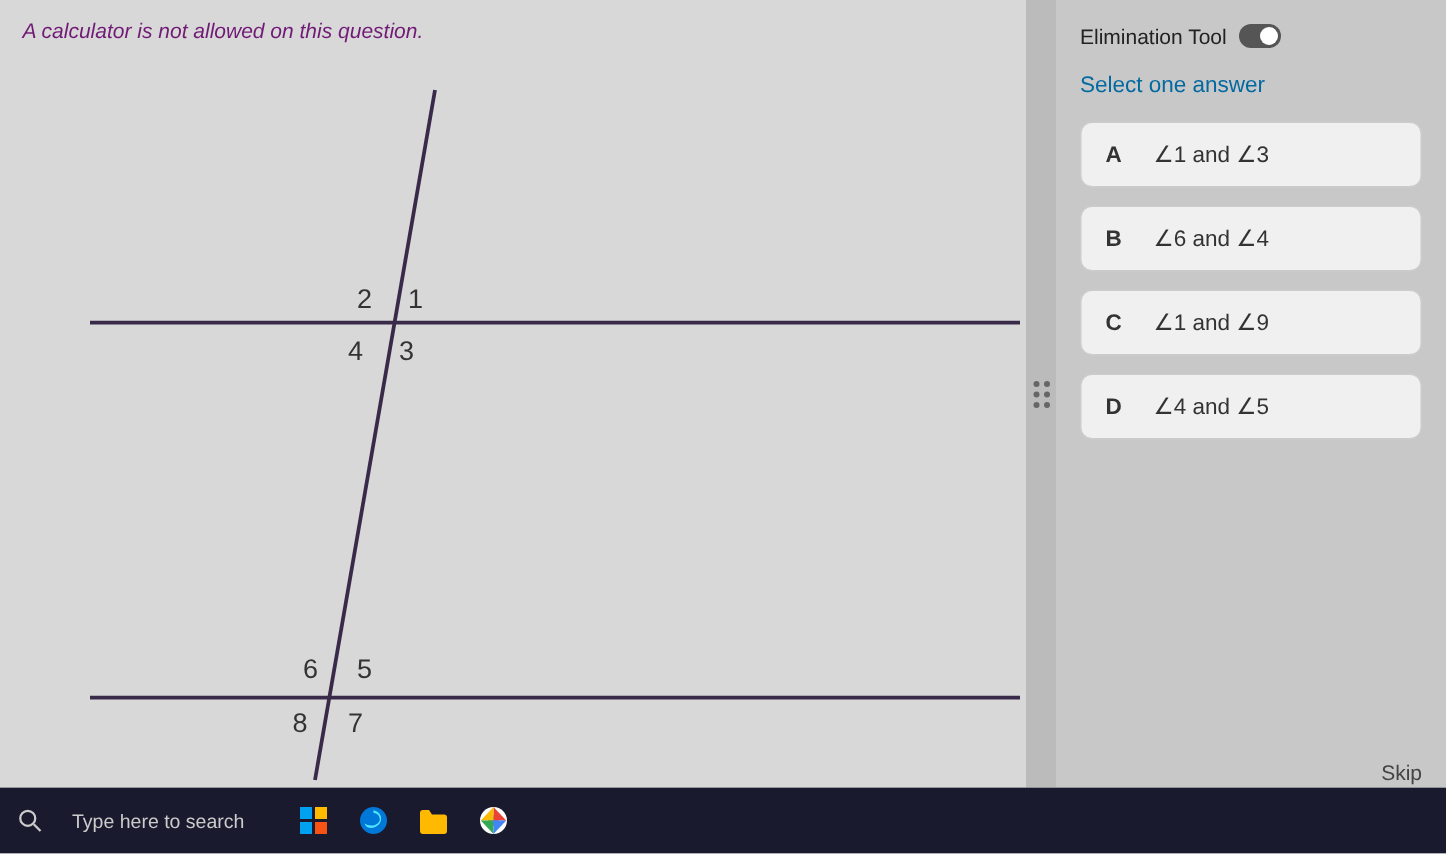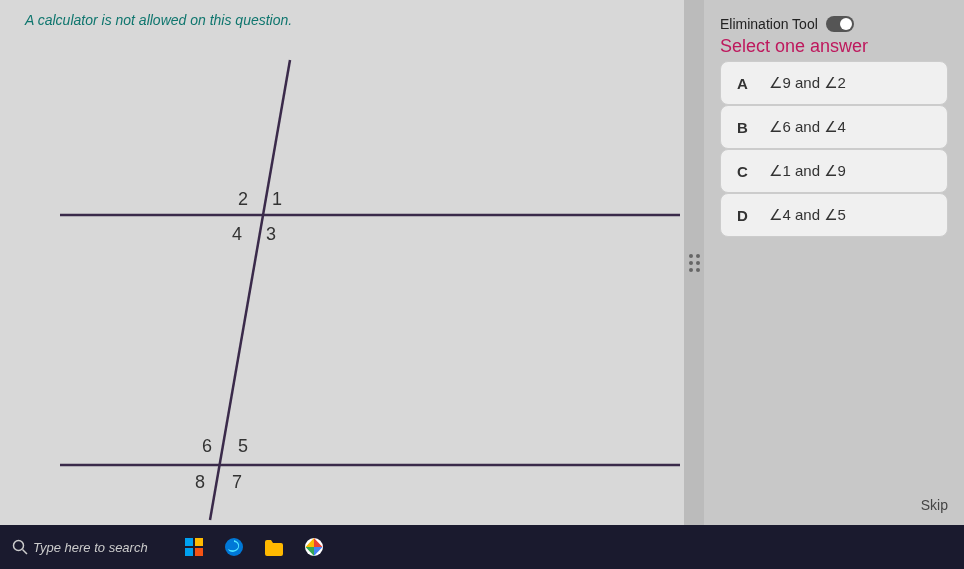--- a/index.html
+++ b/index.html
@@ -23,40 +23,40 @@
     .left-panel {
       flex: 1;
       background: #d8d8d8;
       position: relative;
       overflow: hidden;
     }
 
     .calculator-notice {
       position: absolute;
       top: 12px;
-      left: 25px;
+      left: 15px;
       font-size: 14px;
-      color: #0f766e;
+      color: #701a75;
       font-style: italic;
     }
 
     .diagram-container {
       width: 100%;
       height: 100%;
       position: relative;
     }
 
     
     .right-panel {
       width: 260px;
       background: #c8c8c8;
       display: flex;
       flex-direction: column;
       padding: 16px;
-      gap: 0;
+      gap: 12px;
       position: relative;
     }
 
     .elimination-tool {
       display: flex;
       align-items: center;
       gap: 8px;
       font-size: 14px;
       color: #222;
       font-weight: 500;
@@ -77,22 +77,22 @@
       position: absolute;
       right: 2px;
       top: 2px;
       width: 12px;
       height: 12px;
       background: #fff;
       border-radius: 50%;
     }
 
     .select-one-answer {
-      font-size: 18px;
-      color: #be185d;
+      font-size: 15px;
+      color: #0369a1;
       font-weight: 500;
       margin-bottom: 4px;
     }
 
     .answer-option {
       background: #f0f0f0;
       border: 1px solid #ccc;
       border-radius: 8px;
       padding: 12px 16px;
       display: flex;
@@ -108,21 +108,21 @@
       color: #333;
       min-width: 16px;
     }
 
     .answer-text {
       color: #333;
     }
 
     .skip-btn {
       position: absolute;
-      bottom: 12px;
+      bottom: 2px;
       right: 16px;
       background: transparent;
       border: none;
       font-size: 14px;
       color: #444;
       cursor: pointer;
       font-weight: 500;
     }
 
     
@@ -131,24 +131,23 @@
       background: #1a1a2e;
       display: flex;
       align-items: center;
       padding: 0 12px;
       gap: 16px;
     }
 
     .taskbar-search {
       display: flex;
       align-items: center;
-      gap: 5px;
+      gap: 20px;
       color: #ccc;
       font-size: 13px;
-      font-style: italic;
     }
 
     .taskbar-icons {
       display: flex;
       align-items: center;
       gap: 12px;
       margin-left: 16px;
     }
 
     .taskbar-icon {
@@ -212,21 +211,21 @@
 
     <div class="elimination-tool">
       <span>Elimination Tool</span>
       <div class="toggle-circle"></div>
     </div>
 
     <div class="select-one-answer">Select one answer</div>
 
     <div class="answer-option">
       <span class="answer-letter">A</span>
-      <span class="answer-text">∠9 and ∠2</span>
+      <span class="answer-text">∠1 and ∠3</span>
     </div>
 
     <div class="answer-option">
       <span class="answer-letter">B</span>
       <span class="answer-text">∠6 and ∠4</span>
     </div>
 
     <div class="answer-option">
       <span class="answer-letter">C</span>
       <span class="answer-text">∠1 and ∠9</span>

